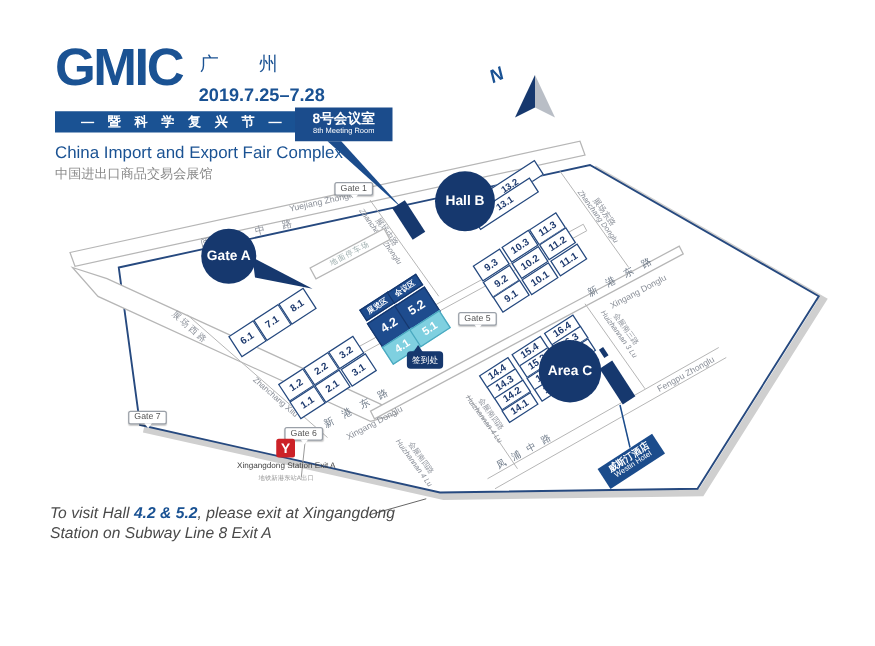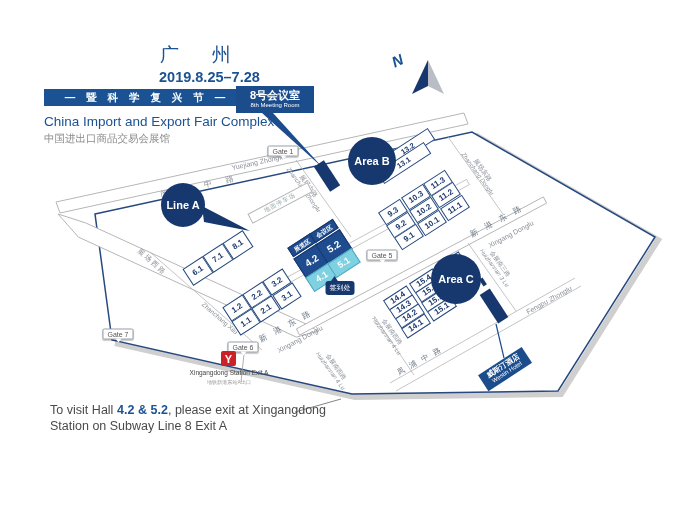--- a/index.html
+++ b/index.html
@@ -1,21 +1,21 @@
 <!DOCTYPE html>
 <html><head>
 <meta charset="utf-8">
 <style>
   html,body{margin:0;padding:0;background:#fff;}
   #page{position:relative;width:700px;height:517px;background:#fff;overflow:hidden;
         font-family:"Liberation Sans","DejaVu Sans",sans-serif;}
   
   #logo{position:absolute;left:44px;top:30px;font-size:42px;font-weight:bold;
         letter-spacing:-2px;color:#1a5293;}
-  #city{position:absolute;left:160px;top:42px;font-size:19px;color:#1a5293;letter-spacing:14px;font-family:Liberation Serif, serif;}
+  #city{position:absolute;left:160px;top:42px;font-size:15px;color:#1a5293;letter-spacing:14px;}
   #dates{position:absolute;left:159px;top:69px;font-size:14.5px;font-weight:bold;color:#1a5293;}
   #tagbar{position:absolute;left:44px;top:89px;width:206px;height:17px;background:#1a5293;
           color:#fff;font-size:10.5px;font-weight:bold;letter-spacing:4px;
           display:flex;align-items:center;justify-content:center;}
   #title-en{position:absolute;left:44px;top:114px;font-size:13.5px;color:#1a5293;}
   #title-zh{position:absolute;left:44px;top:132px;font-size:10.5px;color:#8a8a8a;}
   
   #north-n{position:absolute;left:392px;top:52px;font-size:15px;font-weight:bold;font-style:italic;
            color:#1a5293;transform:rotate(-25deg);}
   
@@ -56,21 +56,21 @@
        display:flex;align-items:center;justify-content:center;
        transform:translate(-50%,-50%) rotate(-28deg);}
   #metro-logo{position:absolute;left:221px;top:351px;width:15px;height:15px;background:#cc2127;
        color:#fff;font-size:11px;font-weight:bold;display:flex;align-items:center;
        justify-content:center;border-radius:2px;}
   #station-en{position:absolute;left:169px;top:369px;width:120px;text-align:center;
        font-size:6.5px;color:#444;}
   #station-zh{position:absolute;left:169px;top:378px;width:120px;text-align:center;
        font-size:6px;color:#999;transform:scale(.85);}
   
-  #footer{position:absolute;left:50px;top:402px;width:276px;color:#4a4a4a;}
+  #footer{position:absolute;left:40px;top:402px;width:276px;color:#4a4a4a;font-style:italic;}
   #footer .en{font-size:12.5px;line-height:1.28;text-align:justify;}
   #footer .zh{font-size:12px;line-height:1.35;color:#555;margin-top:2px;}
   .hallnum{color:#1a5293;font-weight:bold;}
 </style>
 </head>
 <body>
 
 <div id="page">
 
   <svg width="700" height="517" style="position:absolute;left:0;top:0">
@@ -89,22 +89,23 @@
     <line x1="150" y1="252" x2="262" y2="350" stroke="#b6b6b6" stroke-width="0.8"></line>
     <polygon points="262,113 273,113 323,168" fill="#1b4c8c"></polygon>
     <polygon points="202,206 250,231 204,222" fill="#16386e"></polygon>
     <line x1="496" y1="324" x2="504" y2="358" stroke="#1b4c8c" stroke-width="1.2"></line>
     <line x1="244" y1="354" x2="241" y2="382" stroke="#999999" stroke-width="0.8"></line>
     <line x1="295" y1="412" x2="341" y2="399" stroke="#666666" stroke-width="0.8"></line>
     <polygon points="428,60 412,94 428,86" fill="#16386e"></polygon>
     <polygon points="428,60 444,94 428,86" fill="#b9bec6"></polygon>
   </svg>
 
+  <div id="logo">GMIC</div>
   <div id="city">广 州</div>
-  <div id="dates">2019.8.25–7.28</div>
+  <div id="dates">2019.7.25–7.28</div>
   <div id="title-en">China Import and Export Fair Complex</div>
   <div id="tagbar">— 暨 科 学 复 兴 节 —</div>
   <div id="title-zh">中国进出口商品交易会展馆</div>
   <div id="north-n">N</div>
 
   <div class="st" style="left:200px;top:186px;font-size:8px;letter-spacing:6px;transform:translate(-50%,-50%) rotate(-12.5deg)">阅 江 中 路</div>
   <div class="st py" style="left:258px;top:162px;font-size:7px;transform:translate(-50%,-50%) rotate(-12.5deg)">Yuejiang Zhonglu</div>
   <div class="st" style="left:152px;top:262px;font-size:7px;letter-spacing:2px;transform:translate(-50%,-50%) rotate(41deg)">展场西路</div>
   <div class="st py" style="left:220px;top:318px;font-size:6.5px;transform:translate(-50%,-50%) rotate(41deg)">Zhanchang Xilu</div>
   <div class="st st2" style="left:306px;top:188px;font-size:6.5px;transform:translate(-50%,-50%) rotate(54deg)">
@@ -175,23 +176,23 @@
   <div class="hall" style="left:410px;top:316px;width:26px;height:10px">14.2</div>
   <div class="hall" style="left:416px;top:326px;width:26px;height:10px">14.1</div>
   <div class="hall" style="left:424px;top:281px;width:26px;height:10px">15.4</div>
   <div class="hall" style="left:430px;top:290px;width:26px;height:10px">15.3</div>
   <div class="hall" style="left:436px;top:300px;width:26px;height:10px">15.2</div>
   <div class="hall" style="left:442px;top:309px;width:26px;height:10px">15.1</div>
   <div class="hall" style="left:450px;top:264px;width:26px;height:10px">16.4</div>
   <div class="hall" style="left:456px;top:273px;width:26px;height:10px">16.3</div>
   <div class="hall" style="left:462px;top:283px;width:26px;height:10px">16.2</div>
 
-  <div class="area" style="left:183px;top:205px;width:44px;height:44px">Line A</div>
-  <div class="area" style="left:372px;top:161px;width:48px;height:48px">Area B</div>
-  <div class="area" style="left:456px;top:279px;width:50px;height:50px">Area C</div>
+  <div class="area" style="left:183px;top:205px;width:44px;height:44px">Gate A</div>
+  <div class="area" style="left:372px;top:161px;width:48px;height:48px">Hall B</div>
+  <div class="area" style="left:456px;top:297px;width:50px;height:50px">Area C</div>
 
   <div class="gate" style="left:283px;top:151px">Gate 1</div>
   <div class="gate" style="left:382px;top:255px">Gate 5</div>
   <div class="gate" style="left:243px;top:347px">Gate 6</div>
   <div class="gate" style="left:118px;top:334px">Gate 7</div>
 
   <div id="callout">
     <div class="l1">8号会议室</div>
     <div class="l2">8th Meeting Room</div>
   </div>

